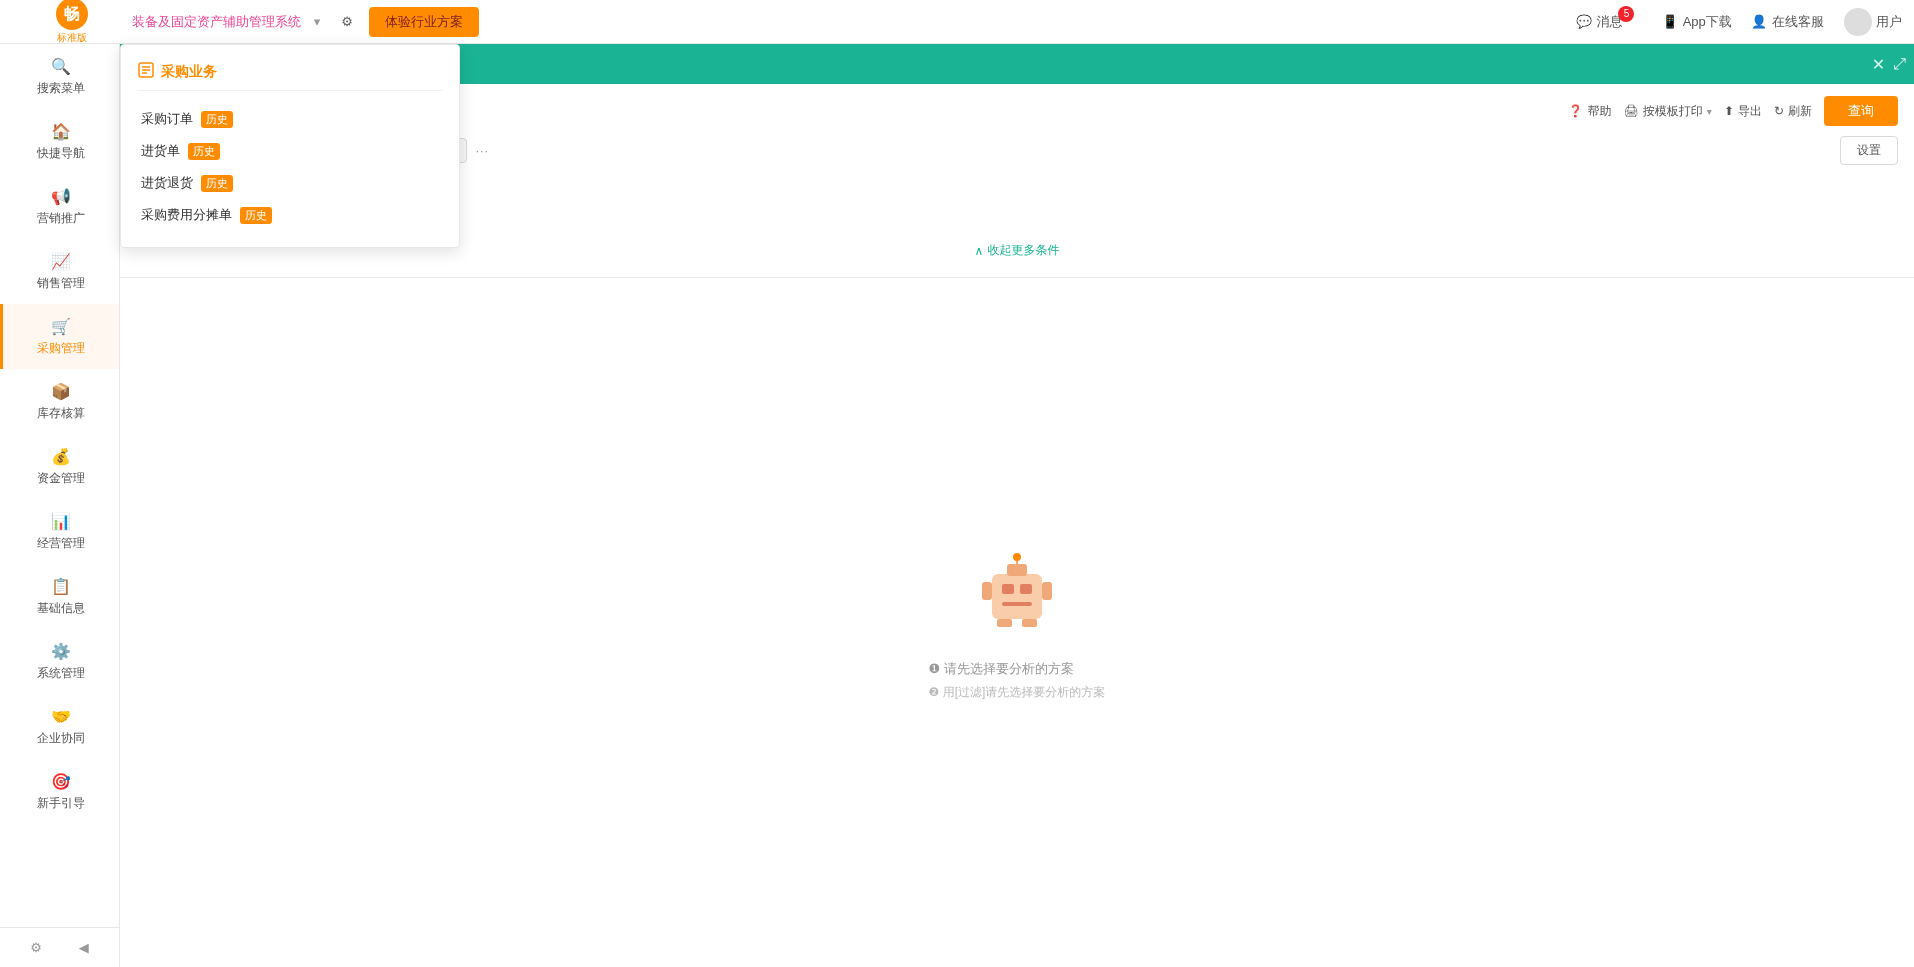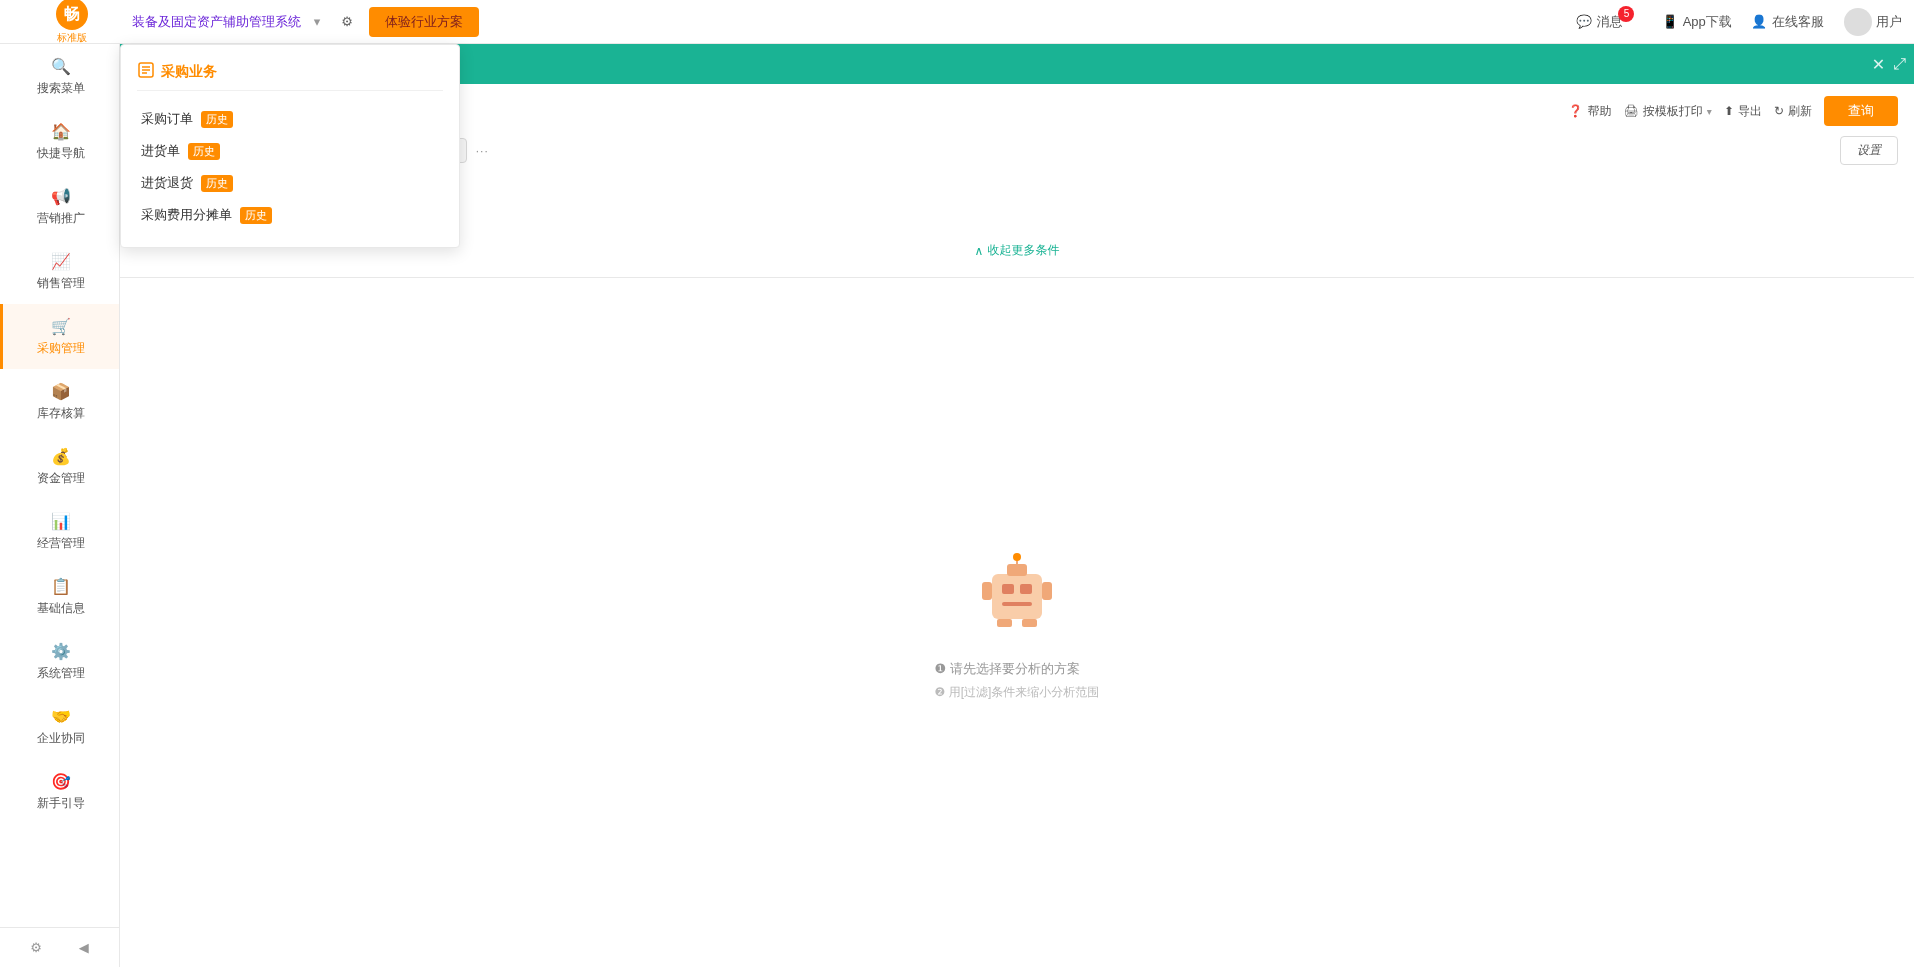--- a/index.html
+++ b/index.html
@@ -37,21 +37,21 @@
     }
     .logo-text { font-size: 10px; color: #ff8c00; margin-top: 1px; }
     .system-title-area {
       display: flex;
       align-items: center;
       gap: 8px;
       flex: 1;
     }
     .system-title {
       font-size: 13px;
-      color: #6d28d9;
+      color: #ec4899;
     }
     .dropdown-arrow {
       width: 16px;
       height: 16px;
       display: flex;
       align-items: center;
       justify-content: center;
       color: #999;
       cursor: pointer;
     }
@@ -304,21 +304,20 @@
       cursor: pointer;
     }
     .set-btn {
       background: #fff;
       color: #555;
       border: 1px solid #d9d9d9;
       border-radius: 4px;
       padding: 5px 16px;
       font-size: 12px;
       cursor: pointer;
-      font-style: italic;
     }
     .dots-btn { color: #999; cursor: pointer; }
 
     
     .empty-state {
       flex: 1;
       display: flex;
       flex-direction: column;
       align-items: center;
       justify-content: center;
@@ -573,21 +572,21 @@
           <line x1="50" y1="20" x2="50" y2="16" stroke="#f0a878" stroke-width="2"></line>
           <circle cx="50" cy="13" r="4" fill="#ff8c00"></circle>
           <rect x="15" y="38" width="10" height="18" rx="3" fill="#f0a878"></rect>
           <rect x="75" y="38" width="10" height="18" rx="3" fill="#f0a878"></rect>
           <rect x="30" y="75" width="15" height="8" rx="2" fill="#f0a878"></rect>
           <rect x="55" y="75" width="15" height="8" rx="2" fill="#f0a878"></rect>
         </svg>
       </div>
       <div style="display:flex;flex-direction:column;gap:6px;">
         <span class="empty-text">❶ 请先选择要分析的方案</span>
-        <span class="empty-hint">❷ 用[过滤]条件来缩小分析范围</span>
+        <span class="empty-hint">❷ 用[过滤]请先选择要分析的方案</span>
       </div>
     </div>
   </div>
 </div>
 
 <div class="purchase-dropdown">
   <div class="dropdown-section">
     <div class="dropdown-section-title">
       <span>
         <svg width="18" height="18" viewBox="0 0 18 18">

